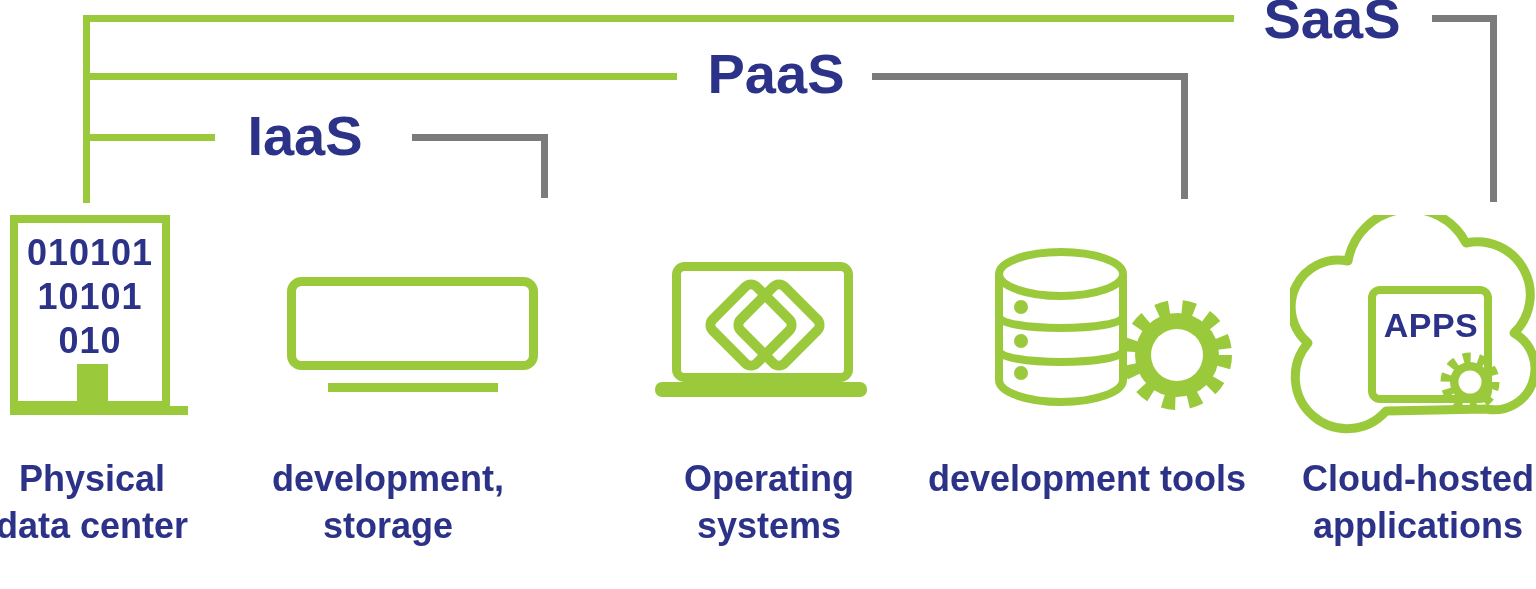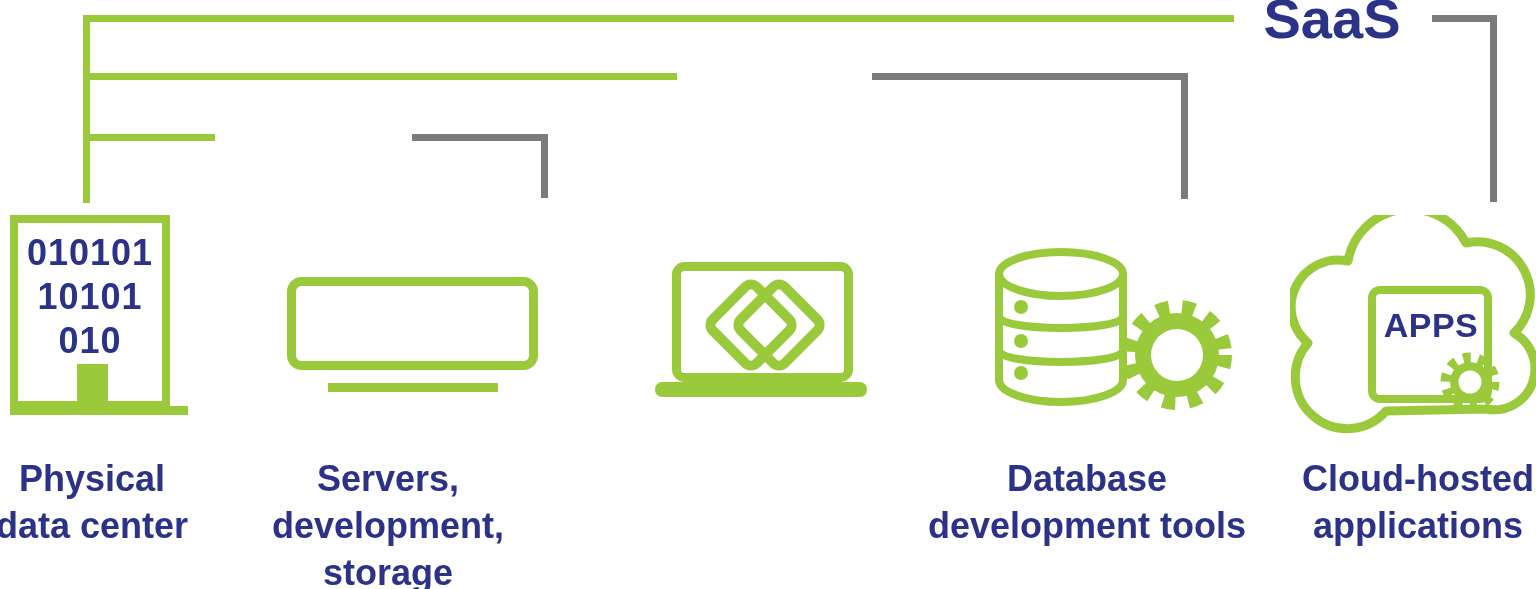--- a/index.html
+++ b/index.html
@@ -40,20 +40,22 @@
   <div class="hline" style="left:83px;top:73px;width:594px;"></div>
   <div class="hline" style="left:83px;top:134px;width:132px;"></div>
 
   <div class="hline gray" style="left:412px;top:134px;width:136px;"></div>
   <div class="vline gray" style="left:541px;top:134px;height:64px;"></div>
   <div class="hline gray" style="left:872px;top:73px;width:316px;"></div>
   <div class="vline gray" style="left:1181px;top:73px;height:126px;"></div>
   <div class="hline gray" style="left:1432px;top:15px;width:65px;"></div>
   <div class="vline gray" style="left:1490px;top:15px;height:187px;"></div>
 
+  <div class="heading" style="left:215px;top:108px;">IaaS</div>
+  <div class="heading" style="left:686px;top:46px;">PaaS</div>
   <div class="heading" style="left:1242px;top:-9px;">SaaS</div>
 
   <svg class="icon" style="left:0;top:210px;" width="200" height="212" viewBox="0 0 200 212">
     <rect x="14" y="9" width="152" height="186" fill="none" stroke="#9aca3c" stroke-width="8"></rect>
     <rect x="10" y="196" width="178" height="9" fill="#9aca3c"></rect>
     <rect x="77" y="154" width="31" height="46" fill="#9aca3c"></rect>
     <text class="bin" x="90" y="55" text-anchor="middle">010101</text>
     <text class="bin" x="90" y="99" text-anchor="middle">10101</text>
     <text class="bin" x="90" y="143" text-anchor="middle">010</text>
   </svg>
@@ -99,30 +101,30 @@
       <circle cx="180" cy="167" r="11.5" fill="#ffffff"></circle>
     </g>
   </svg>
 
   <div class="label" style="left:-78px;">
     <div>Physical</div>
     <div>data center</div>
   </div>
 
   <div class="label" style="left:218px;">
-    <div>Servers,</div>
     <div>development,</div>
     <div>storage</div>
   </div>
 
   <div class="label" style="left:599px;">
+    <div>Operating</div>
+    <div>systems</div>
   </div>
 
   <div class="label" style="left:917px;">
-    <div>Database</div>
     <div>development tools</div>
   </div>
 
   <div class="label" style="left:1248px;">
     <div>Cloud-hosted</div>
     <div>applications</div>
   </div>
 
 </div>
 

